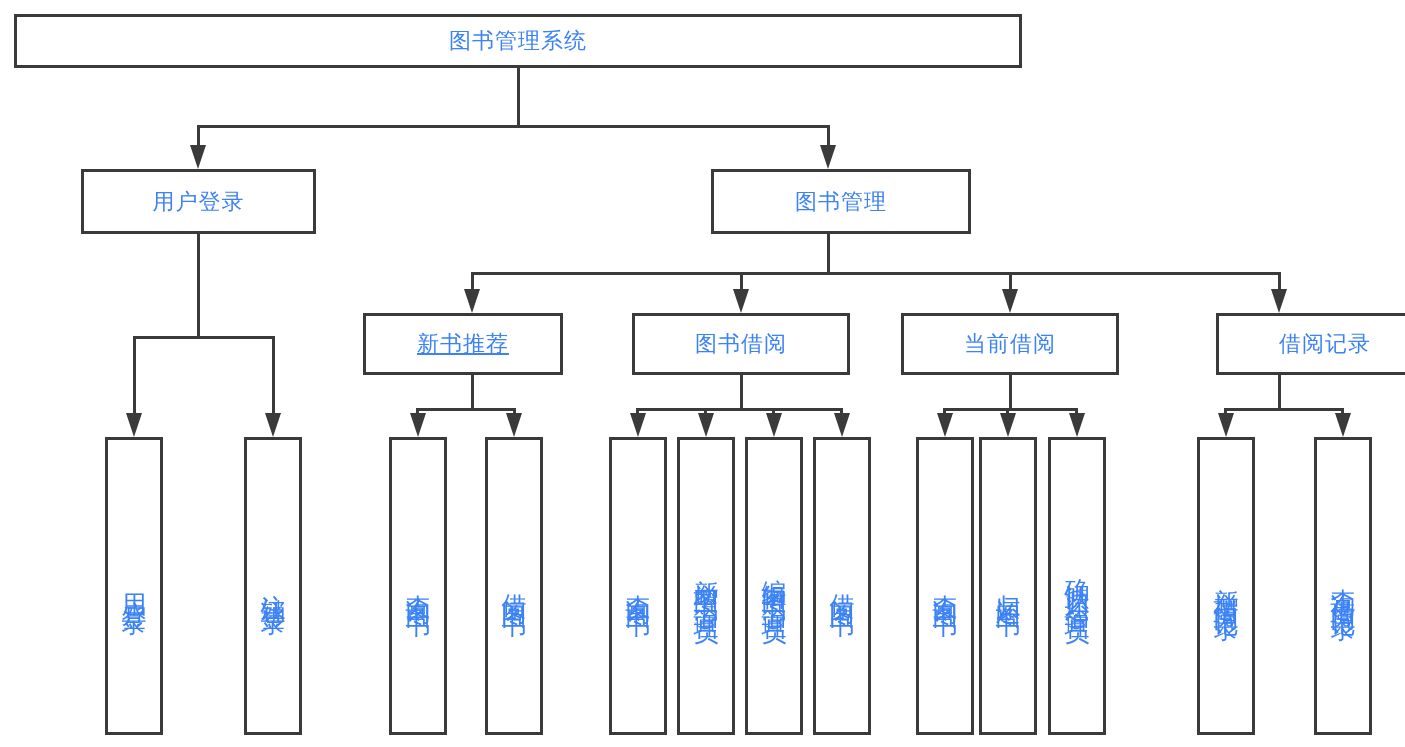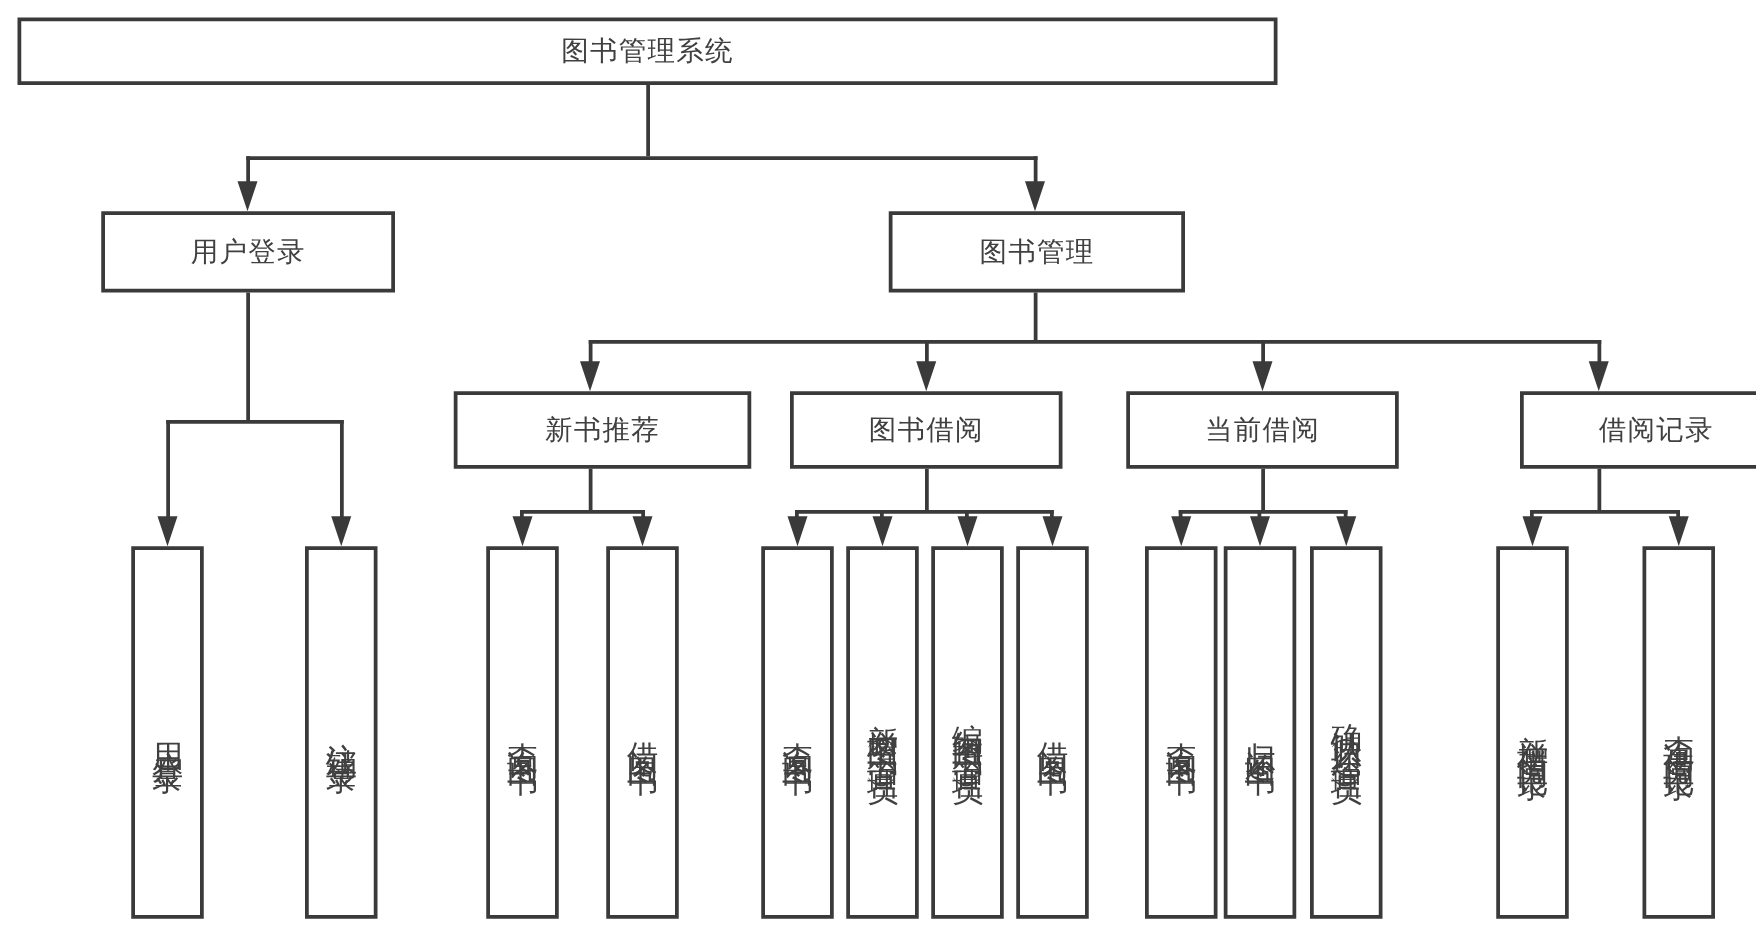--- a/index.html
+++ b/index.html
@@ -12,21 +12,21 @@
     overflow: hidden;
   }
   .box {
     position: absolute;
     border: 3px solid #3a3a3a;
     background: #ffffff;
     box-sizing: border-box;
     display: flex;
     align-items: center;
     justify-content: center;
-    color: #404040;
+    color: #3b82f6;
   }
   .node-h { font-size: 22px; letter-spacing: 1px; white-space: nowrap; }
   .leaf {
     writing-mode: vertical-rl;
     text-orientation: mixed;
     font-size: 25px;
     letter-spacing: 6px;
     line-height: 1;
   }
   .vline, .hline {
@@ -59,41 +59,41 @@
   <div class="box node-h" style="left:14px; top:14px; width:1008px; height:54px;">图书管理系统</div>
 
   <div class="vline" style="left:517px; top:68px; height:57px;"></div>
   <div class="hline" style="left:197px; top:125px; width:633px;"></div>
   <div class="vline" style="left:197px; top:125px; height:30px;"></div>
   <div class="vline" style="left:827px; top:125px; height:30px;"></div>
   <div class="arrow" style="left:190px; top:145px;"></div>
   <div class="arrow" style="left:820px; top:145px;"></div>
 
   <div class="box node-h" style="left:81px; top:169px; width:235px; height:65px;">用户登录</div>
-  <div class="box node-h" style="left:711px; top:169px; width:237px; height:65px;">图书管理</div>
+  <div class="box node-h" style="left:711px; top:169px; width:260px; height:65px;">图书管理</div>
 
   <div class="vline" style="left:197px; top:234px; height:102px;"></div>
   <div class="hline" style="left:133px; top:336px; width:142px;"></div>
   <div class="vline" style="left:133px; top:336px; height:84px;"></div>
   <div class="vline" style="left:272px; top:336px; height:84px;"></div>
   <div class="arrow" style="left:126px; top:413px;"></div>
   <div class="arrow" style="left:265px; top:413px;"></div>
 
   <div class="vline" style="left:827px; top:234px; height:38px;"></div>
   <div class="hline" style="left:471px; top:272px; width:810px;"></div>
   <div class="vline" style="left:471px; top:272px; height:24px;"></div>
   <div class="vline" style="left:740px; top:272px; height:24px;"></div>
   <div class="vline" style="left:1009px; top:272px; height:24px;"></div>
   <div class="vline" style="left:1278px; top:272px; height:24px;"></div>
   <div class="arrow" style="left:464px; top:289px;"></div>
   <div class="arrow" style="left:733px; top:289px;"></div>
   <div class="arrow" style="left:1002px; top:289px;"></div>
   <div class="arrow" style="left:1271px; top:289px;"></div>
 
-  <div class="box node-h" style="left:363px; top:313px; width:238px; height:62px;">新书推荐</div>
+  <div class="box node-h" style="left:363px; top:313px; width:200px; height:62px;text-decoration:underline;">新书推荐</div>
   <div class="box node-h" style="left:632px; top:313px; width:218px; height:62px;">图书借阅</div>
   <div class="box node-h" style="left:901px; top:313px; width:218px; height:62px;">当前借阅</div>
   <div class="box node-h" style="left:1216px; top:313px; width:218px; height:62px;">借阅记录</div>
 
   <div class="vline" style="left:471px; top:375px; height:33px;"></div>
   <div class="vline" style="left:740px; top:375px; height:33px;"></div>
   <div class="vline" style="left:1009px; top:375px; height:33px;"></div>
   <div class="vline" style="left:1278px; top:375px; height:33px;"></div>
 
   <div class="hline" style="left:416px; top:408px; width:100px;"></div>

